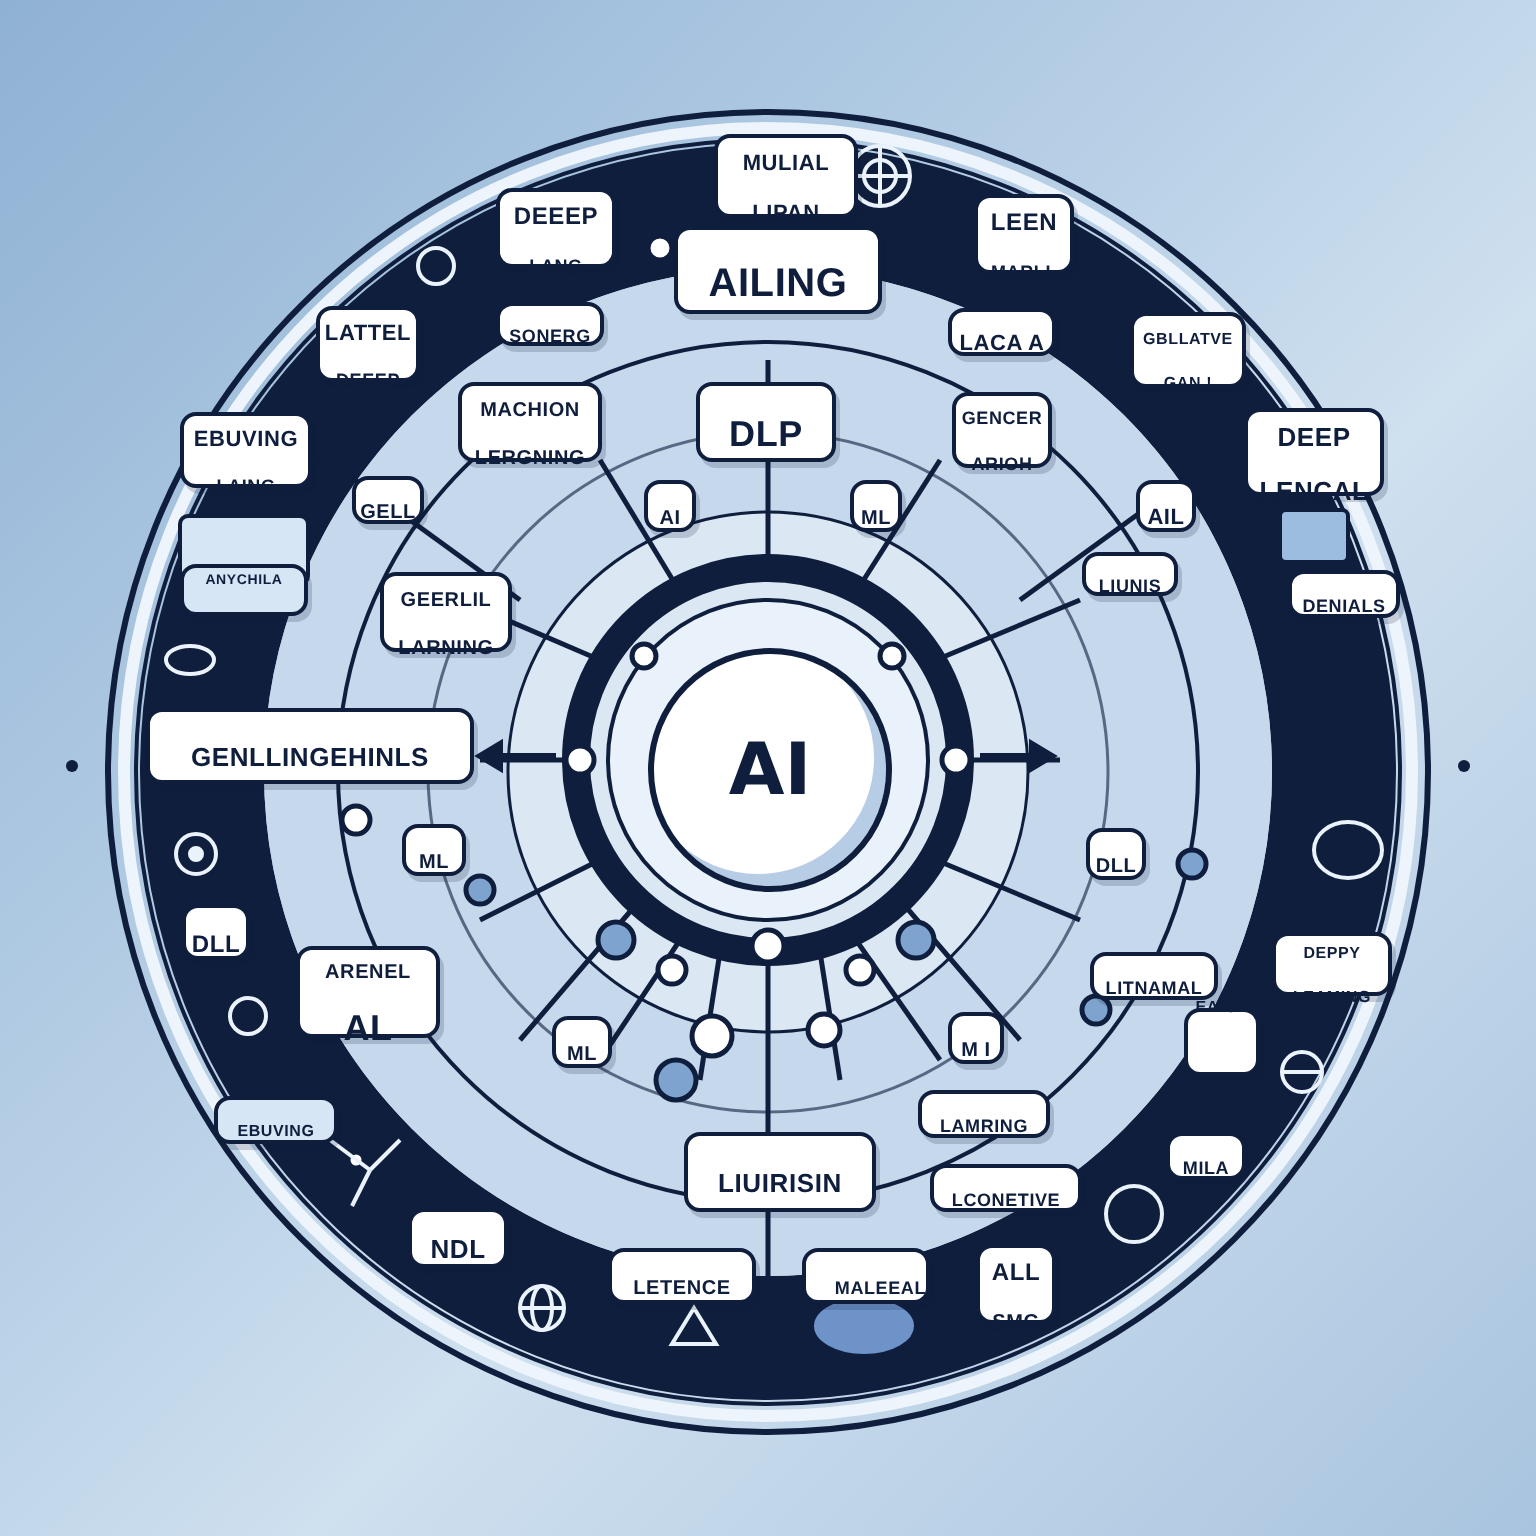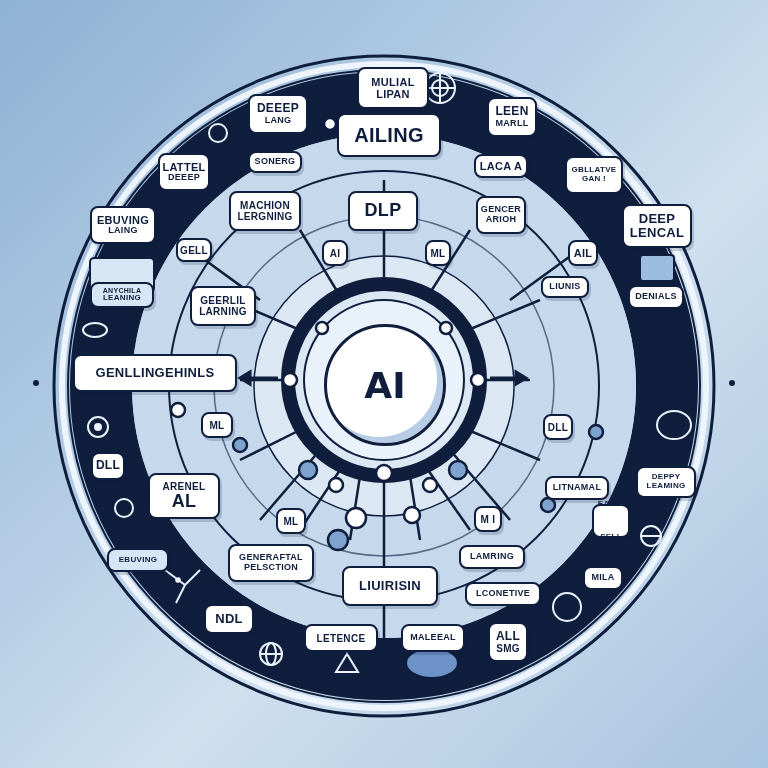--- a/index.html
+++ b/index.html
@@ -6,21 +6,21 @@
   body{width:768px;height:768px;overflow:hidden;position:relative;
        background:linear-gradient(135deg,#8fb1d4 0%,#bcd3e8 45%,#cfe0ef 60%,#a9c4df 100%);
        font-family:"Liberation Sans",sans-serif;}
   .stage{position:absolute;left:0;top:0;width:768px;height:768px;}
   svg.bg{position:absolute;left:0;top:0;}
   .lbl{position:absolute;background:#fff;border:2.5px solid #0f1e3d;border-radius:8px;
        color:#0f1e3d;font-weight:bold;text-align:center;display:flex;flex-direction:column;
        align-items:center;justify-content:center;line-height:1.1;box-sizing:border-box;
        box-shadow:2px 3px 0 rgba(15,30,61,0.18);letter-spacing:0.3px;}
   .lbl.tinted{background:#d6e6f5;}
-  .lbl span{display:block;white-space:nowrap;}
+  .lbl span{display:block;white-space:nowrap;margin-top:13px;}
   .hub{position:absolute;left:324px;top:324px;width:116px;height:116px;border-radius:50%;
        background:#fff;border:3px solid #0f1e3d;display:flex;align-items:center;justify-content:center;
        box-shadow:inset -6px -6px 0 #b7cde6;}
   .hub span{font-size:36px;font-weight:bold;color:#0f1e3d;font-family:"DejaVu Sans",sans-serif;}
 </style>
 </head>
 <body>
 
 <div class="stage">
   <svg class="bg" width="768" height="768" viewBox="0 0 768 768">
@@ -206,21 +206,21 @@
     <span>ANYCHILA</span>
     <span style="font-size:8px">LEANING</span>
   </div>
   <div class="lbl" style="left:190px;top:286px;width:66px;height:40px;font-size:10px;">
     <span>GEERLIL</span>
     <span>LARNING</span>
   </div>
   <div class="lbl" style="left:541px;top:276px;width:48px;height:22px;font-size:9px;">
     <span>LIUNIS</span>
   </div>
-  <div class="lbl" style="left:628px;top:285px;width:56px;height:24px;font-size:9px;align-items:center;">
+  <div class="lbl" style="left:644px;top:285px;width:56px;height:24px;font-size:9px;align-items:center;">
     <span>DENIALS</span>
   </div>
   <div class="lbl" style="left:73px;top:354px;width:164px;height:38px;font-size:13px;">
     <span>GENLLINGEHINLS</span>
   </div>
   <div class="lbl" style="left:201px;top:412px;width:32px;height:26px;font-size:10px;">
     <span>ML</span>
   </div>
   <div class="lbl" style="left:91px;top:452px;width:34px;height:28px;font-size:12px;">
     <span>DLL</span>
@@ -245,42 +245,38 @@
   <div class="lbl" style="left:545px;top:476px;width:64px;height:24px;font-size:9px;">
     <span>LITNAMAL</span>
   </div>
   <div class="lbl" style="left:592px;top:504px;width:38px;height:34px;font-size:8px;gap:24px;">
     <span>EAIGE</span>
     <span>SELL</span>
   </div>
   <div class="lbl tinted" style="left:107px;top:548px;width:62px;height:24px;font-size:8px;">
     <span>EBUVING</span>
   </div>
-  <div class="lbl" style="left:228px;top:544px;width:86px;height:38px;font-size:9px;">
-    <span>GENERAFTAL</span>
-    <span>PELSCTION</span>
-  </div>
   <div class="lbl" style="left:342px;top:566px;width:96px;height:40px;font-size:13px;">
     <span>LIUIRISIN</span>
   </div>
   <div class="lbl" style="left:459px;top:545px;width:66px;height:24px;font-size:9px;">
     <span>LAMRING</span>
   </div>
   <div class="lbl" style="left:465px;top:582px;width:76px;height:24px;font-size:9px;">
     <span>LCONETIVE</span>
   </div>
   <div class="lbl" style="left:583px;top:566px;width:40px;height:24px;font-size:9px;">
     <span>MILA</span>
   </div>
   <div class="lbl" style="left:204px;top:604px;width:50px;height:30px;font-size:13px;">
     <span>NDL</span>
   </div>
   <div class="lbl" style="left:304px;top:624px;width:74px;height:28px;font-size:10px;">
     <span>LETENCE</span>
   </div>
-  <div class="lbl" style="left:401px;top:624px;width:64px;height:28px;font-size:9px;">
+  <div class="lbl" style="left:401px;top:624px;width:64px;height:28px;font-size:9px;align-items:flex-end;">
     <span>MALEEAL</span>
   </div>
   <div class="lbl" style="left:488px;top:622px;width:40px;height:40px;font-size:12px;">
     <span>ALL</span>
     <span style="font-size:10px">SMG</span>
   </div>
 </div>
 
 </body></html>

